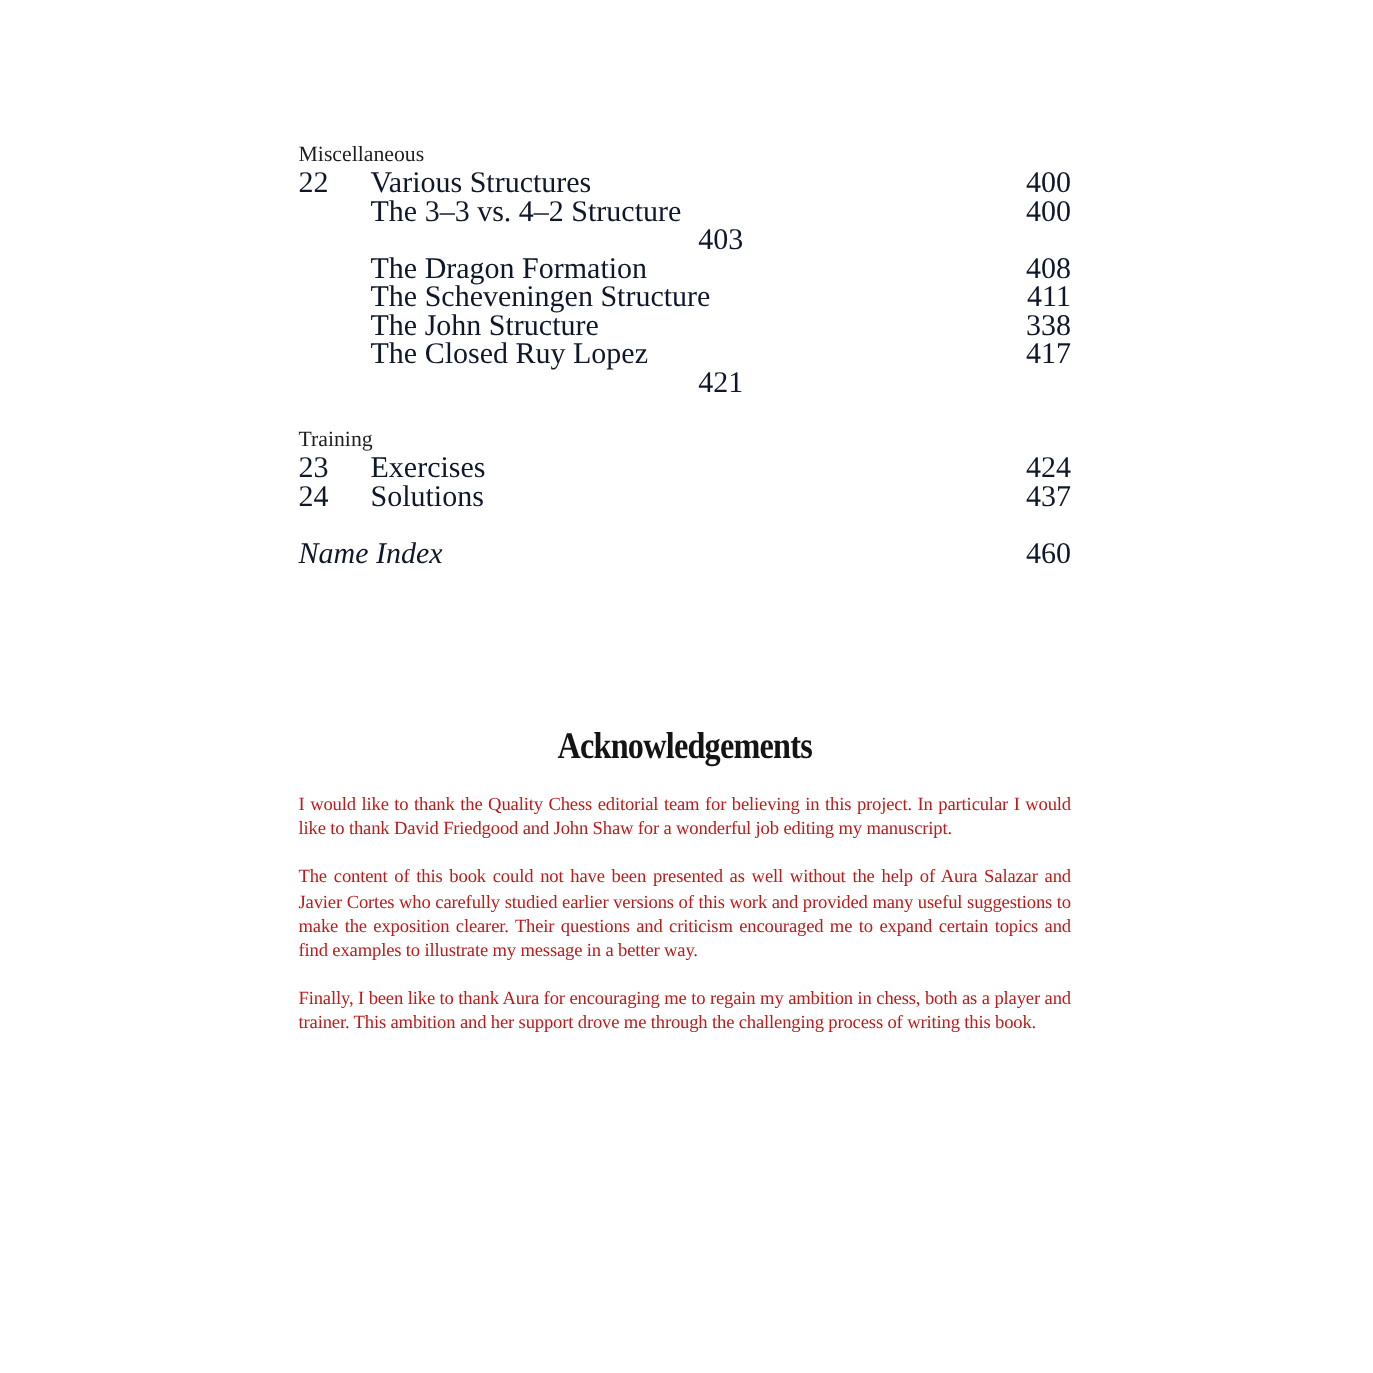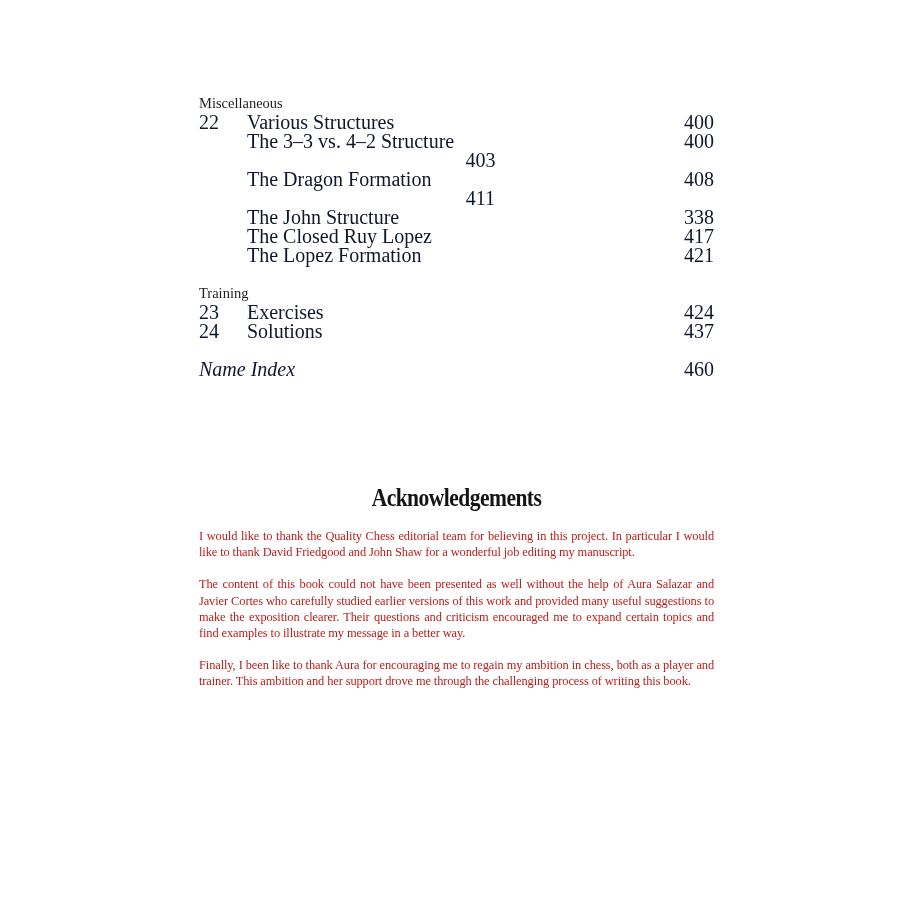--- a/index.html
+++ b/index.html
@@ -101,35 +101,35 @@
       <span class="toc-num"></span>
       <span class="toc-page">403</span>
     </div>
     <div class="toc-row">
       <span class="toc-num"></span>
       <span class="toc-title">The Dragon Formation</span>
       <span class="toc-page">408</span>
     </div>
     <div class="toc-row">
       <span class="toc-num"></span>
+      <span class="toc-title">The Scheveningen Structure</span>
       <span class="toc-page">411</span>
     </div>
     <div class="toc-row">
       <span class="toc-num"></span>
       <span class="toc-title">The John Structure</span>
       <span class="toc-page">338</span>
     </div>
     <div class="toc-row">
       <span class="toc-num"></span>
       <span class="toc-title">The Closed Ruy Lopez</span>
       <span class="toc-page">417</span>
     </div>
     <div class="toc-row">
       <span class="toc-num"></span>
-      <span class="toc-title">The Lopez Formation</span>
       <span class="toc-page">421</span>
     </div>
   </div>
 
   <div class="gap-1"></div>
 
   <div class="toc-section">
     <div class="toc-heading">Training</div>
     <div class="toc-row">
       <span class="toc-num">23</span>

